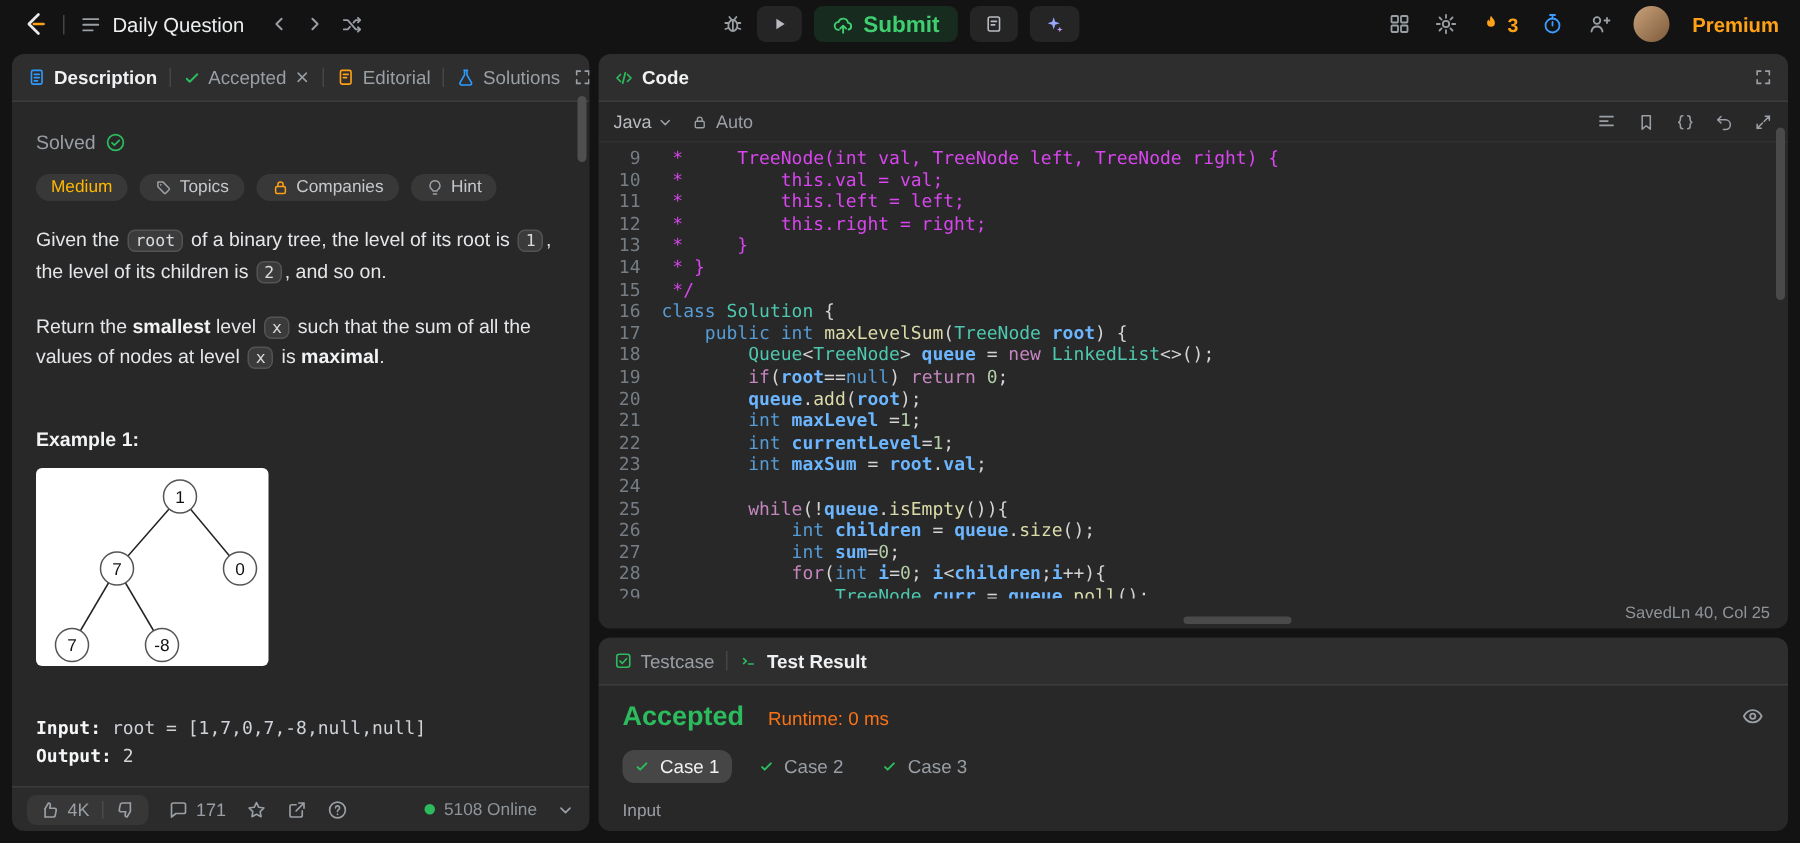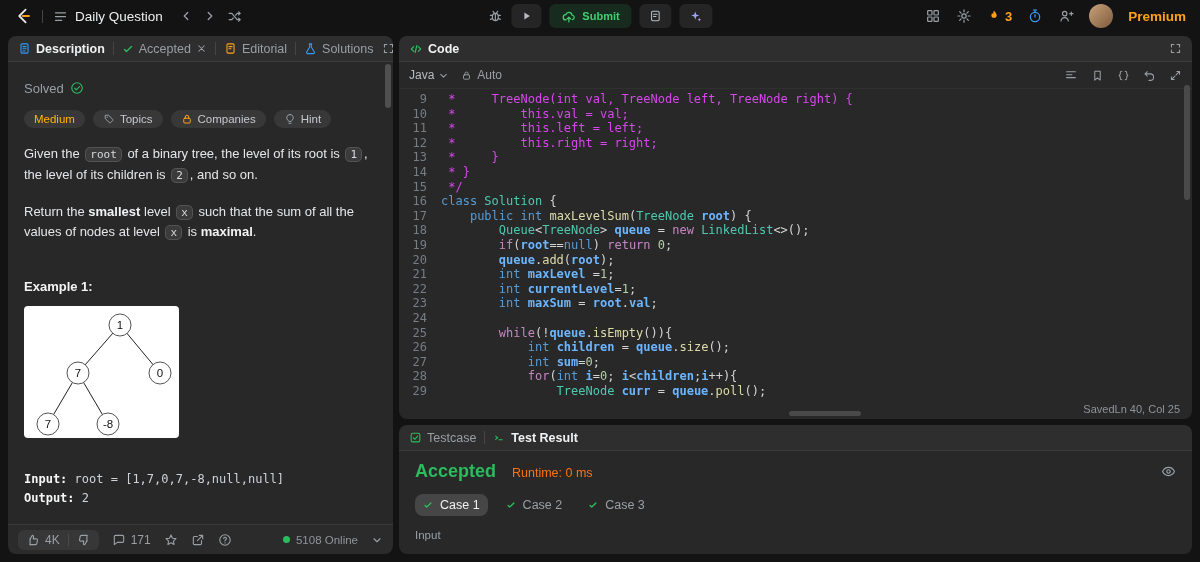--- a/index.html
+++ b/index.html
@@ -18,39 +18,39 @@
   .result-panel { left:399px; top:425px; width:793px; height:129px; }
 
   
   .topbar { position:absolute; top:0; left:0; width:1200px; height:32px; display:flex; align-items:center; padding:0 14px; gap:10px; }
   .brand { display:flex; align-items:center; cursor:pointer; }
   .tsep { width:1px; height:13px; background:#454545; flex:none; }
   .nav-item { display:flex; align-items:center; gap:7px; color:#eceef0; font-size:13.5px; font-weight:500; cursor:pointer; }
   .nav-arrows { display:flex; align-items:center; gap:10px; color:#9a9fa5; margin-left:6px; }
   .ibtn { display:flex; align-items:center; justify-content:center; color:#9a9fa5; cursor:pointer; }
   .top-center { position:absolute; left:50%; top:0; height:32px; transform:translateX(-50%); display:flex; align-items:center; gap:8px; }
-  .pill-btn { display:flex; align-items:center; justify-content:space-between; gap:6px; background:rgba(255,255,255,0.08); border-radius:6px; height:24px; padding:0 9px; color:#b8bcc0; cursor:pointer; font-size:11px; }
+  .pill-btn { display:flex; align-items:center; justify-content:space-between; gap:6px; background:rgba(255,255,255,0.08); border-radius:6px; height:24px; padding:0 9px; color:#b8bcc0; cursor:pointer; font-size:15px; }
   .submit-btn { background:rgba(44,187,93,0.15); color:#40cf70; font-weight:600; padding:0 12px; }
   .top-right { margin-left:auto; display:flex; align-items:center; gap:15px; }
   .streak { display:flex; align-items:center; gap:4px; color:#ffa116; font-size:13px; font-weight:600; cursor:pointer; }
   .avatar { width:24px; height:24px; border-radius:50%; background:linear-gradient(135deg,#c9a27a,#7d5a3c); cursor:pointer; flex:none; }
   .premium { color:#ffa116; font-size:13.5px; font-weight:600; cursor:pointer; }
 
   
-  .panel-tabbar { height:26px; flex:none; display:flex; align-items:center; padding:0 10px; gap:8px; background:rgba(255,255,255,0.03); border-bottom:1px solid rgba(255,255,255,0.07); }
+  .panel-tabbar { height:32px; flex:none; display:flex; align-items:center; padding:0 10px; gap:8px; background:rgba(255,255,255,0.03); border-bottom:1px solid rgba(255,255,255,0.07); }
   .ptab { display:flex; align-items:center; gap:5px; font-size:12.5px; color:#9a9fa5; cursor:pointer; white-space:nowrap; }
   .ptab.active { color:#f0f1f3; font-weight:600; }
   .tabbar-actions { margin-left:auto; display:flex; align-items:center; gap:12px; color:#9a9fa5; }
   .c-blue { color:#2f9bff; } .c-green { color:#2cbb5d; } .c-orange { color:#ffa116; } .c-timer { color:#3b9dff; }
 
   
   .desc-body { flex:1; overflow:hidden; padding:14px 16px 0; position:relative; }
   .title-row { display:flex; justify-content:space-between; gap:10px; }
   .page-title { font-size:18px; font-weight:700; color:#f5f6f7; line-height:1.4; max-width:276px; }
-  .solved { display:flex; gap:6px; align-items:flex-start; color:#9a9fa5; font-size:13px; flex:none; padding-top:5px; }
+  .solved { display:flex; gap:6px; align-items:flex-end; color:#9a9fa5; font-size:13px; flex:none; padding-top:5px; }
   .badge-row { display:flex; gap:8px; margin-top:14px; }
   .badge { display:inline-flex; align-items:center; gap:5px; background:rgba(255,255,255,0.08); border-radius:20px; padding:3px 10px; font-size:11.5px; color:#c5c8cc; cursor:pointer; white-space:nowrap; }
   .badge.diff { color:#ffb800; }
   .desc-p { font-size:13px; line-height:1.6; color:#e4e6e9; margin-top:16px; }
   .inline-code { font-family:"DejaVu Sans Mono", monospace; font-size:11px; background:rgba(255,255,255,0.09); border:1px solid rgba(247,250,255,0.13); border-radius:5px; padding:0 4px; margin:0 2px; color:#d7dade; }
   .b { font-weight:700; color:#f2f3f5; }
   .ex-head { font-size:13px; font-weight:700; color:#f2f3f5; margin-top:36px; }
   .tree-figure { margin-top:12px; width:155px; height:132px; background:#ffffff; border-radius:4px; }
   .example-block { margin-top:32px; font-family:"DejaVu Sans Mono", monospace; font-size:12px; line-height:1.55; color:#cfd3d8; }
   .example-block .b { color:#f5f6f7; }

